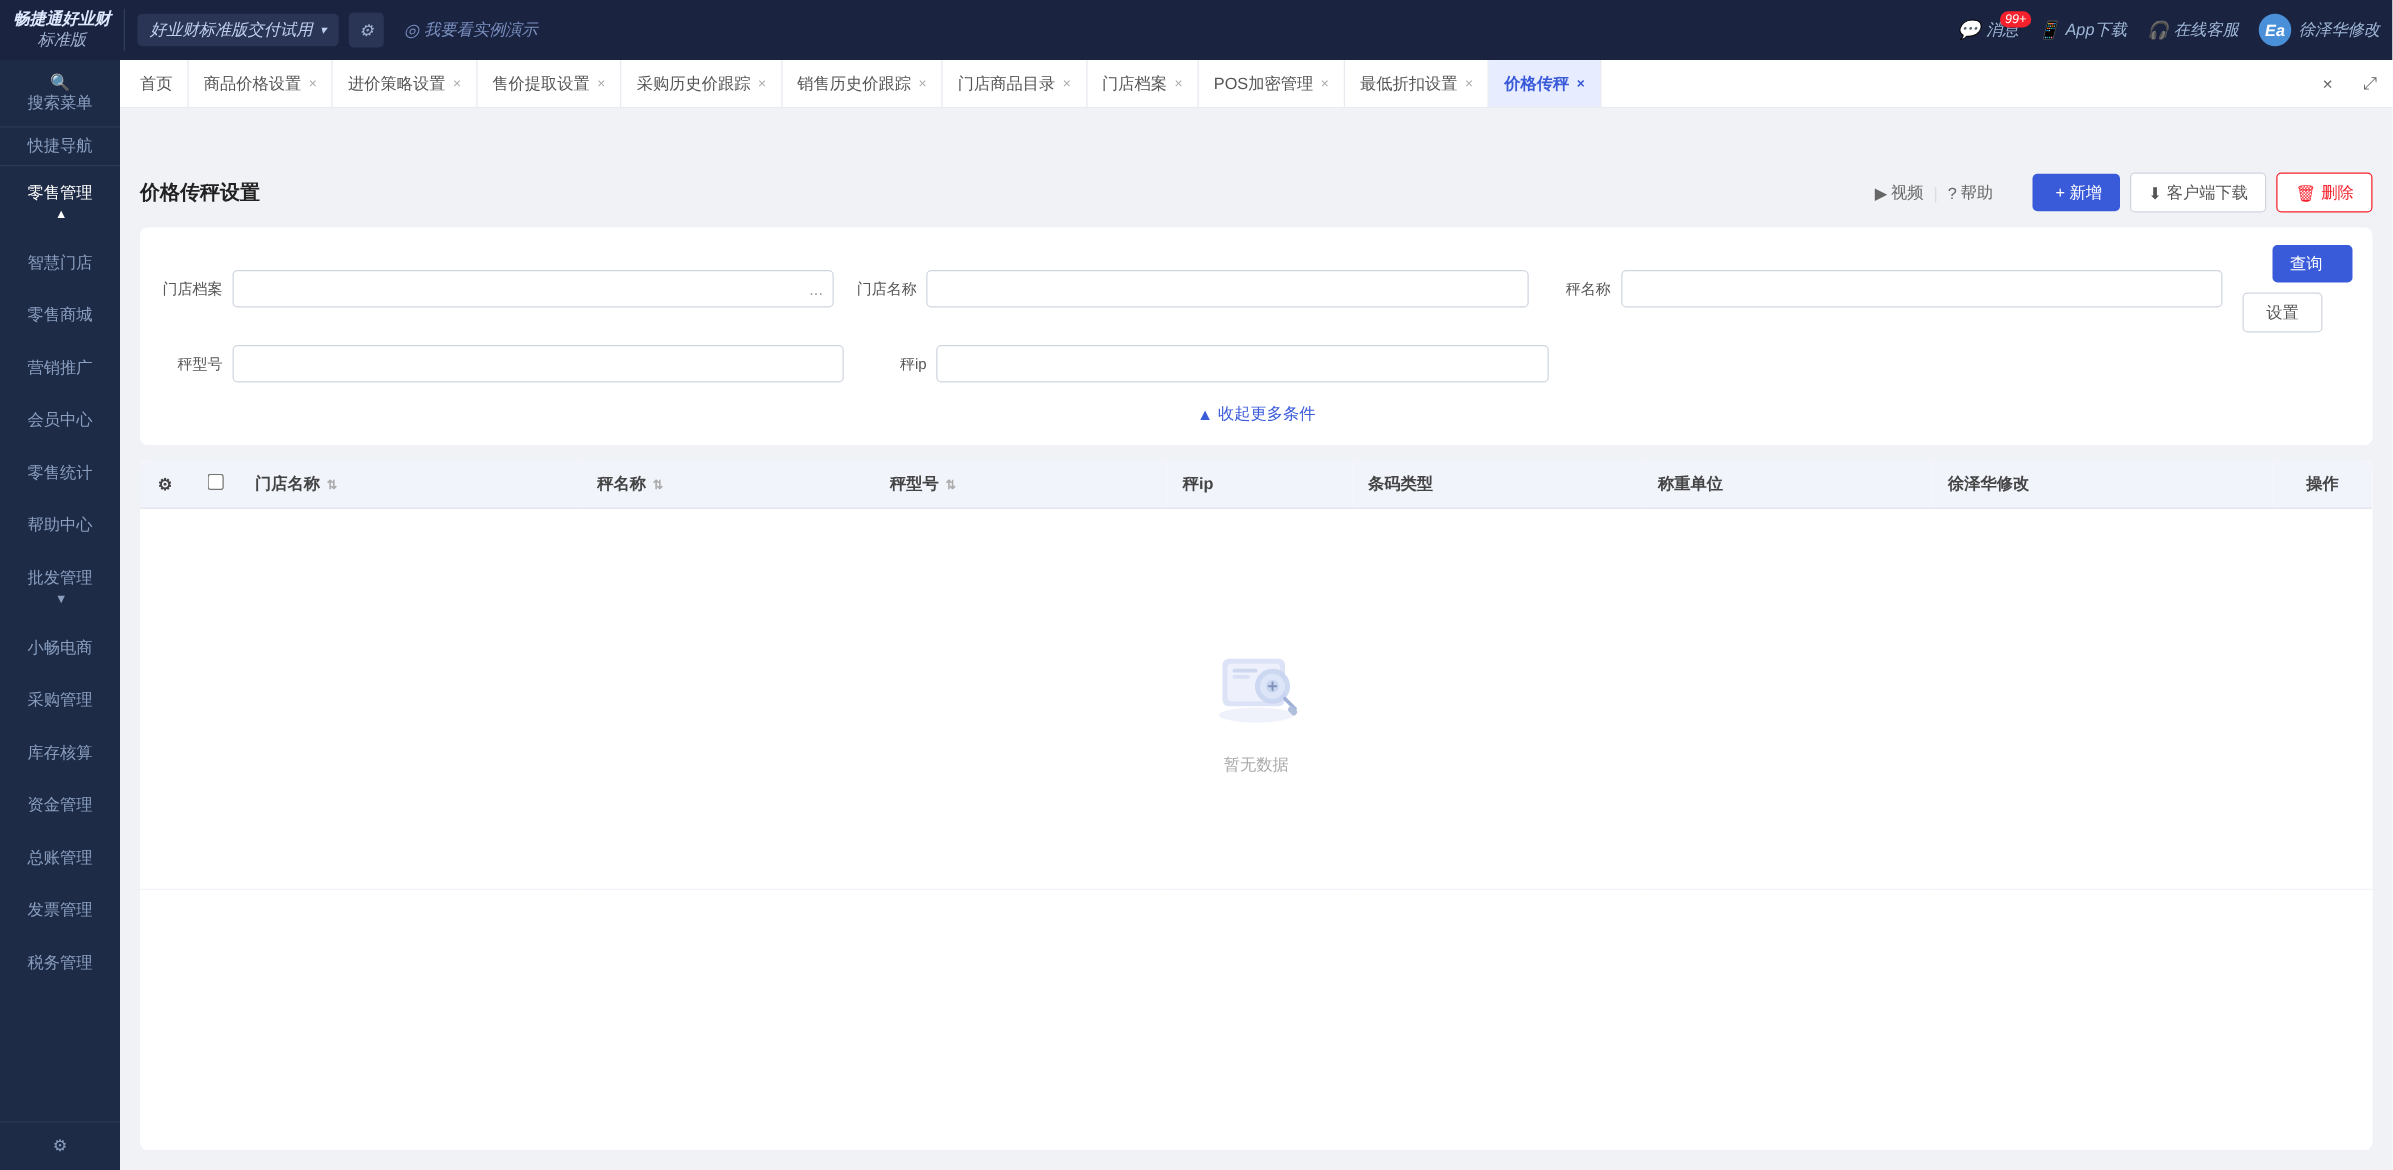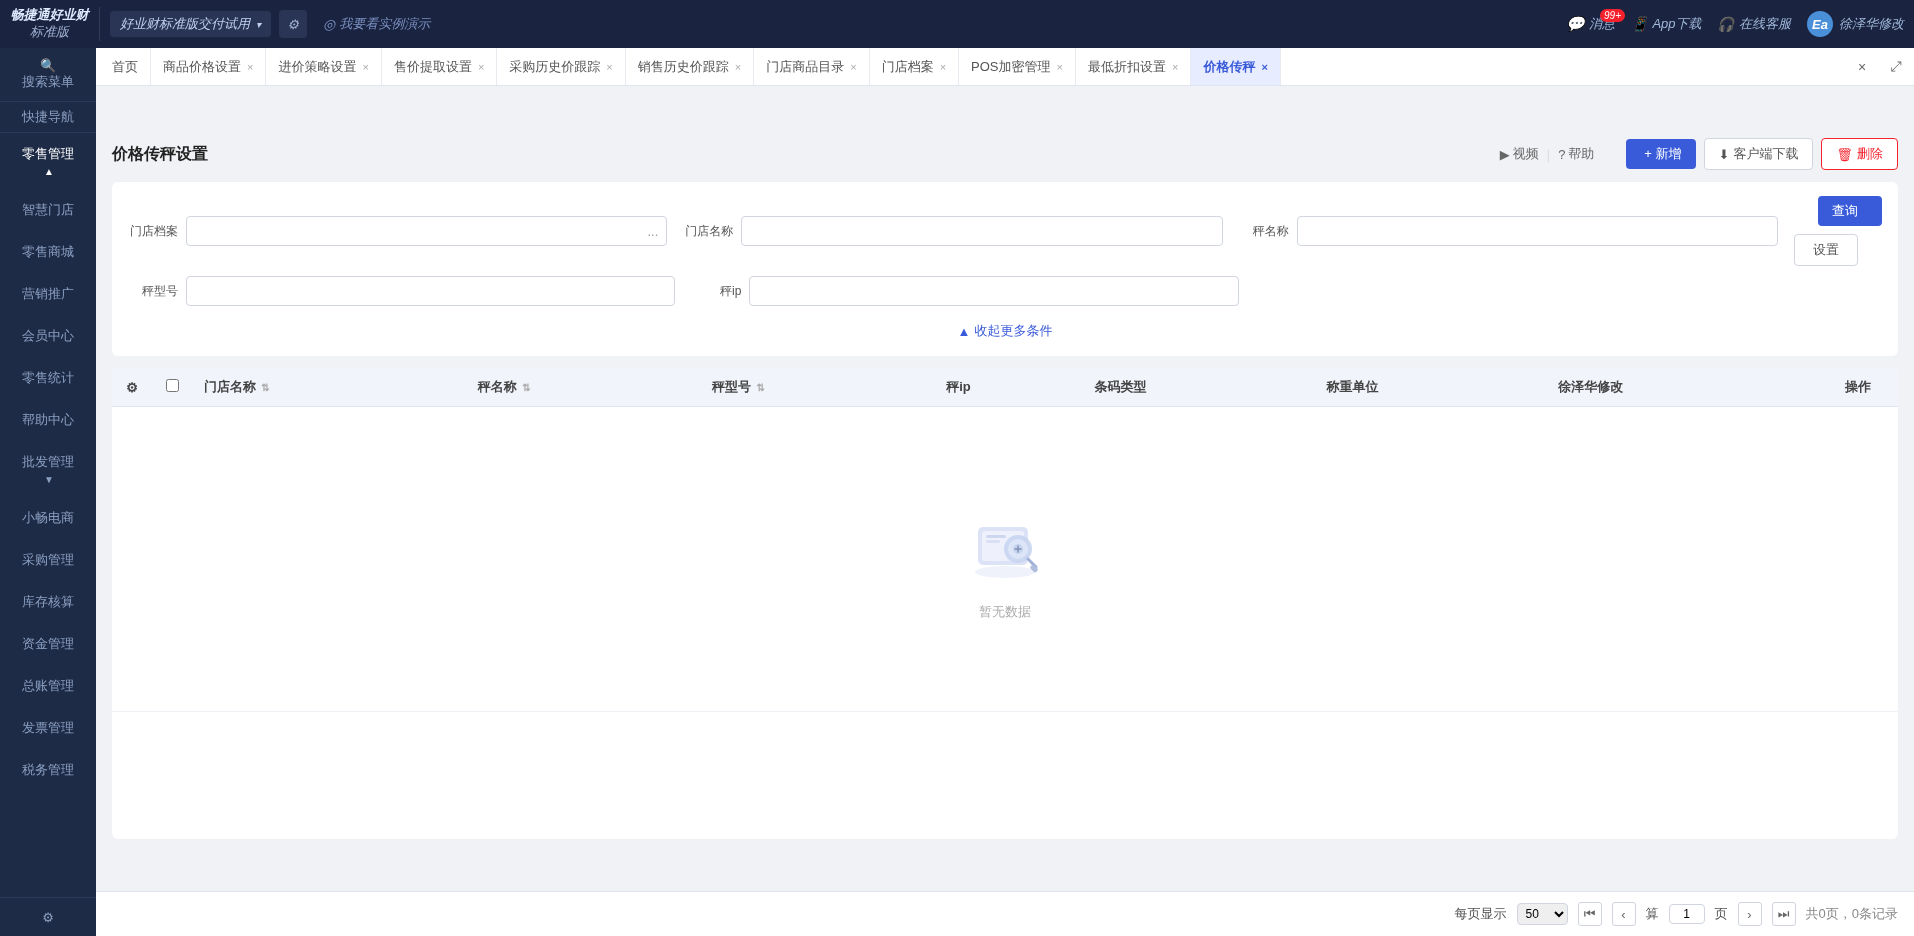--- a/index.html
+++ b/index.html
@@ -729,30 +729,14 @@
                     <span>暂无数据</span>
                   </div>
                 </td>
               </tr>
             </tbody>
           </table>
         </div>
       </div>
     </div>
 
-    <div class="pagination-bar">
-      <span class="pagination-label">每页显示</span>
-      <select class="pagination-select">
-        <option>50</option>
-        <option>20</option>
-        <option>100</option>
-      </select>
-      <div class="pagination-btn">⏮</div>
-      <div class="pagination-btn">‹</div>
-      <span style="color:#555;">算</span>
-      <input type="text" class="pagination-page-input" value="1" style="">
-      <span style="color:#555;">页</span>
-      <div class="pagination-btn">›</div>
-      <div class="pagination-btn">⏭</div>
-      <span class="pagination-info">共0页，0条记录</span>
-    </div>
   </div>
 </div>
 
 </body></html>

